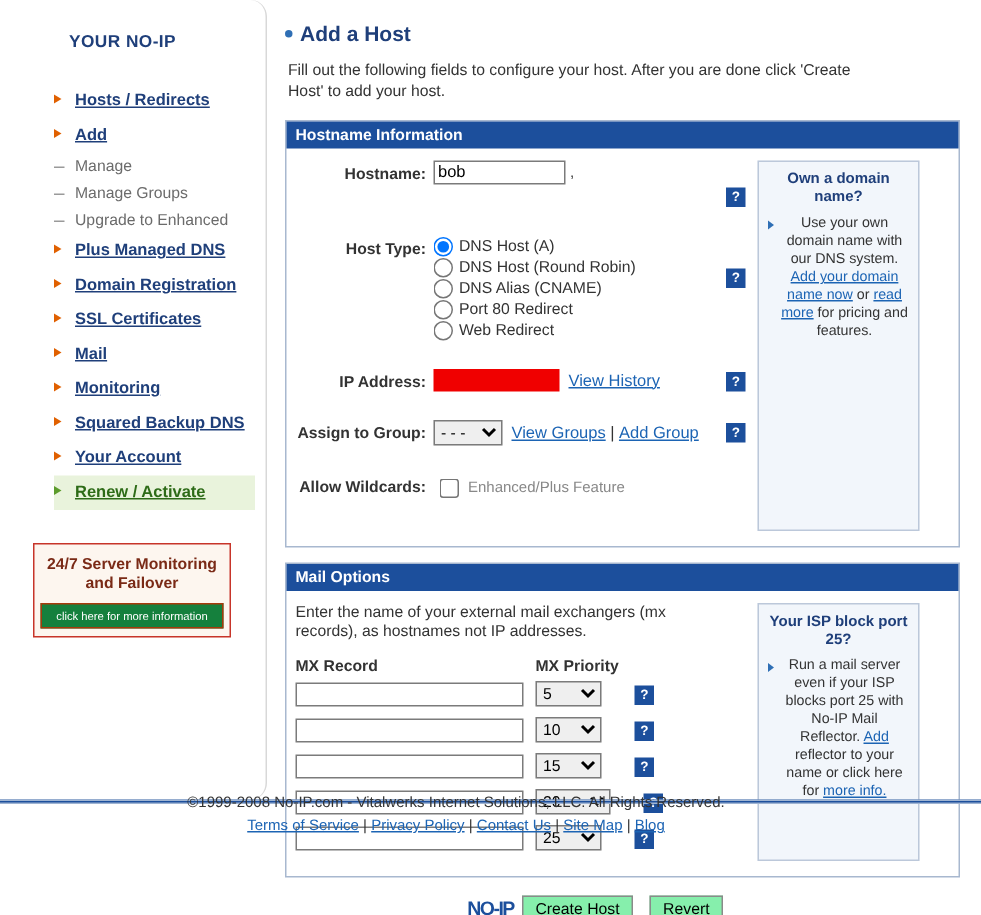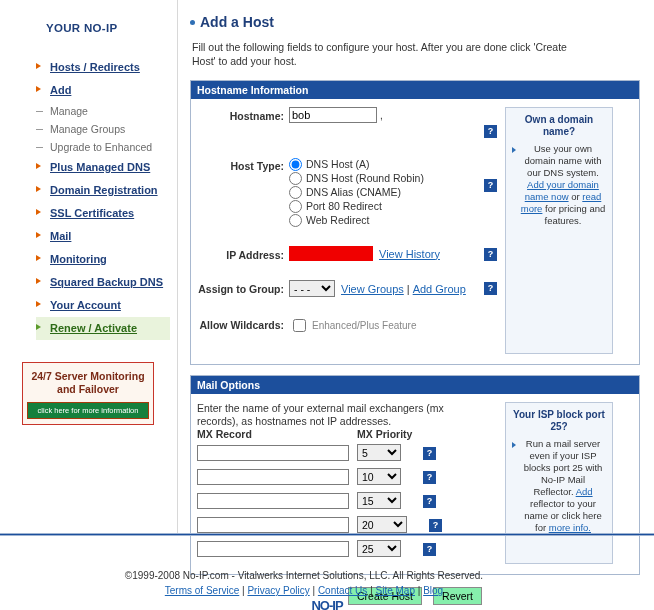--- a/index.html
+++ b/index.html
@@ -20,20 +20,21 @@
   }
 
   
   #sidebar {
     position: absolute;
     left: 0; top: 0;
     width: 178px;
     height: 533px;
     border-right: 1px solid #d8d8d8;
     padding-top: 22px;
+    border-radius: 11px;
   }
   #brand {
     font-size: 11.5px;
     font-weight: bold;
     color: #1f3f7a;
     letter-spacing: .3px;
     padding-left: 46px;
     margin-bottom: 22px;
   }
   .nav-top {
@@ -238,20 +239,21 @@
     display: inline-block;
     width: 84px; height: 15px;
     background: #f00000;
     vertical-align: middle;
   }
   .small { font-size: 10px; }
   .mail-note {
     font-size: 10.5px;
     color: #333;
     line-height: 13px;
+    margin-bottom: 10px;
     width: 290px;
   }
   .mx-head {
     display: flex;
     font-size: 10.5px;
     font-weight: bold;
     color: #333;
     margin-bottom: 4px;
   }
   .mx-head .h1 { width: 160px; }
@@ -281,21 +283,21 @@
     position: absolute;
     left: 0; top: 533px;
     width: 654px;
     height: 3px;
     background: #1c4f9c;
     border-top: 1px solid #9fb4d2;
     border-bottom: 1px solid #9fb4d2;
   }
   #footer {
     position: absolute;
-    left: 0; top: 568px;
+    left: 0; top: 528px;
     width: 608px;
     text-align: center;
     font-size: 10px;
     color: #333;
     line-height: 15px;
   }
   #footer a { color: #1c64b4; text-decoration: underline; }
   #logo-mark {
     position: absolute;
     left: 50%; top: 598px;

